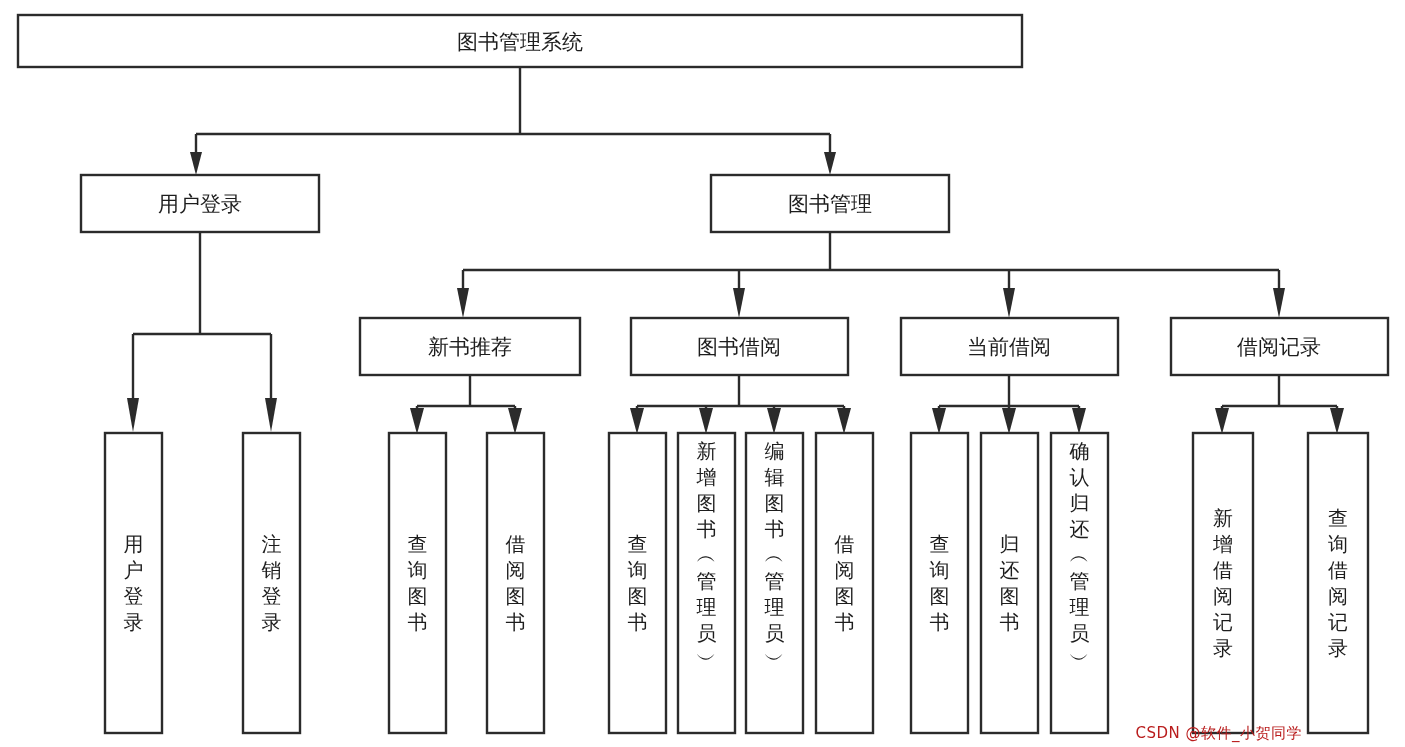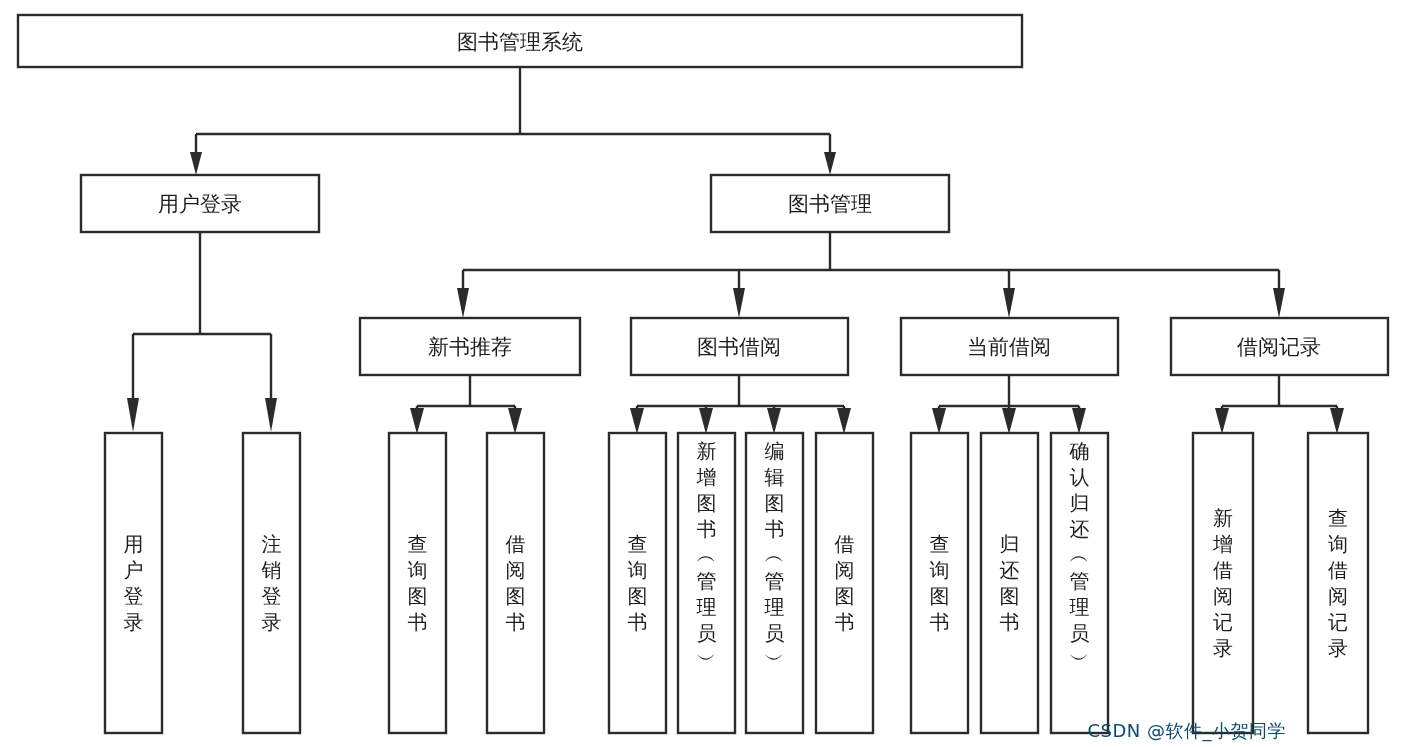--- a/index.html
+++ b/index.html
@@ -55,25 +55,25 @@
     font-size: 20px;
     line-height: 26px;
     color: #1d1d1d;
     text-align: center;
     white-space: pre;
     pointer-events: none;
     letter-spacing: 0;
   }
   .watermark {
     position: absolute;
-    right: 20px;
+    right: 4px;
     bottom: 4px;
     font-family: "DejaVu Sans", "Liberation Sans", sans-serif;
-    font-size: 18px;
-    color: #0c4a6e;
+    font-size: 15px;
+    color: #b91c1c;
     white-space: nowrap;
     letter-spacing: 0.5px;
   }
 </style>
 </head>
 <body>
 
 <div id="diagram-root">
 
   <svg class="flow-canvas" viewBox="0 0 1405 747">

